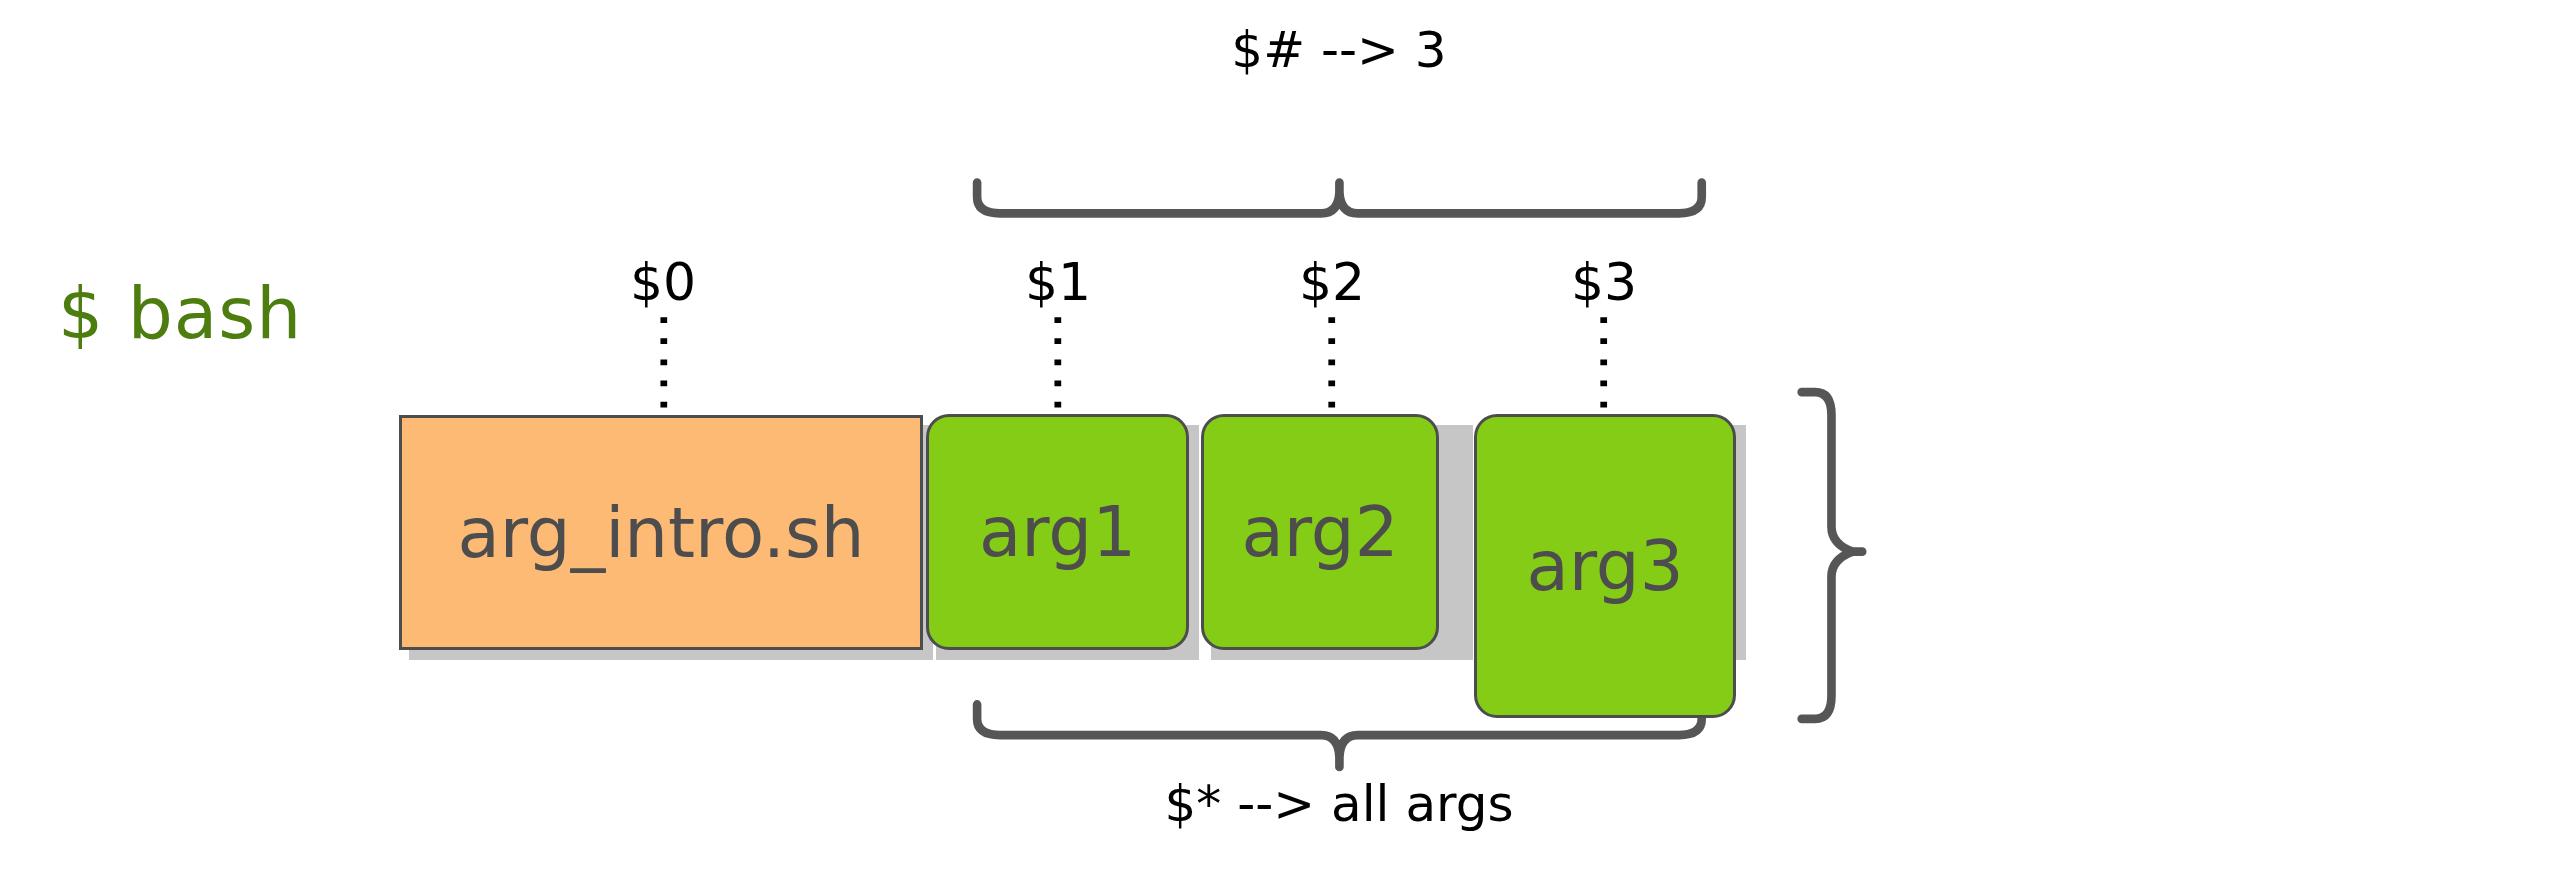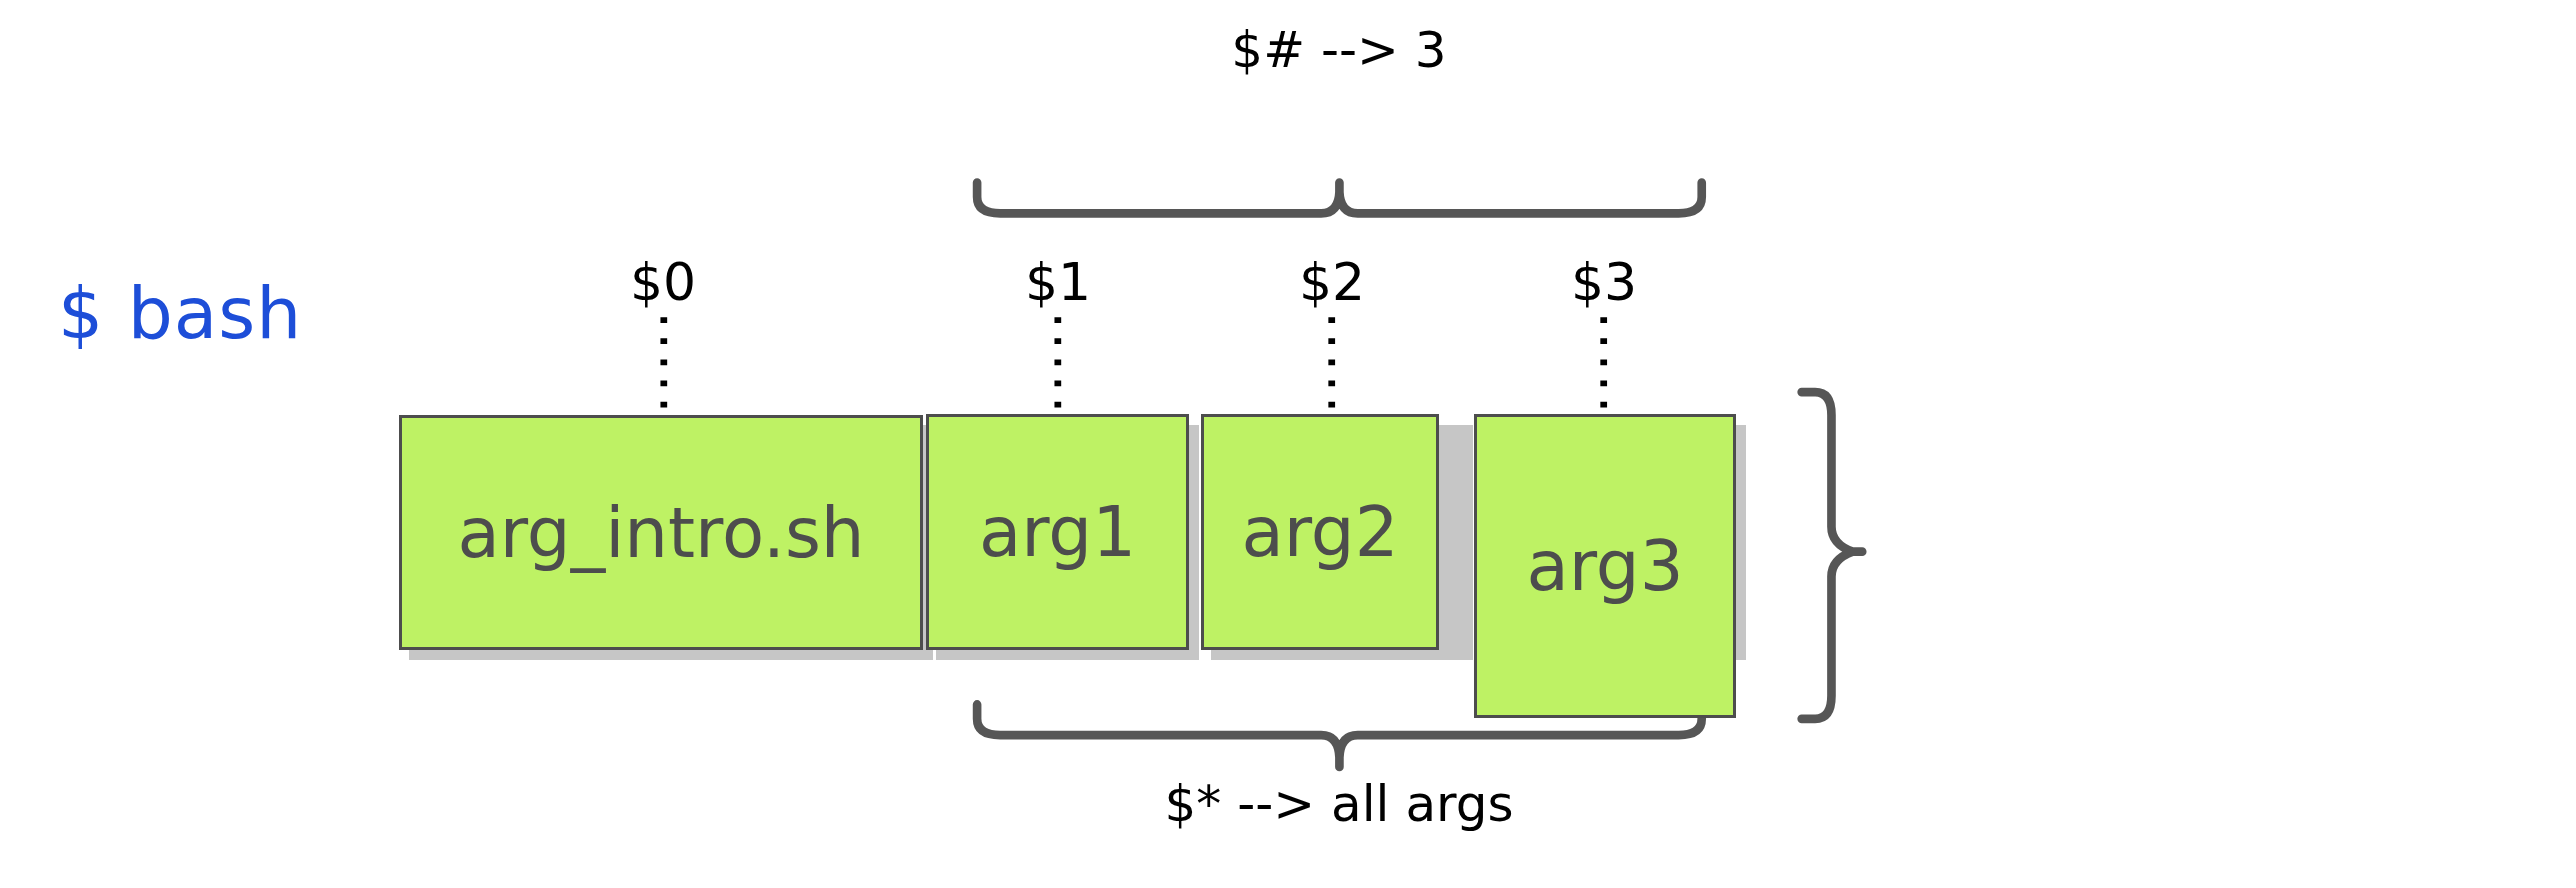--- a/index.html
+++ b/index.html
@@ -27,21 +27,21 @@
 
   
   .abs { position: absolute; white-space: nowrap; }
 
   .prompt-text {
     left: 58px;
     top: 272px;
     font-family: "DejaVu Sans", sans-serif;
     font-size: 71px;
     font-weight: 400;
-    color: #1d4ed8;
+    color: #4d7c0f;
     letter-spacing: 1px;
   }
 
   .box {
     position: absolute;
     box-sizing: border-box;
     border: 3.8px solid #4d4d4d;
     display: flex;
     align-items: center;
     justify-content: center;
@@ -50,22 +50,22 @@
     color: #4d4d4d;
     letter-spacing: 0px;
   }
   .box .box-label { pointer-events: none; }
 
   .box-shadow {
     position: absolute;
     background: #c6c6c6;
   }
 
-  .box-script { background: #bef264; }
-  .box-arg    { background: #bef264; }
+  .box-script { background: #fdba74; }
+  .box-arg    { background: #84cc16; border-radius: 23px; }
 
   .tick-label {
     font-family: "DejaVu Sans", sans-serif;
     font-size: 52px;
     color: #000000;
     font-weight: 400;
     transform: translateX(-50%);
   }
 
   .brace-label {

